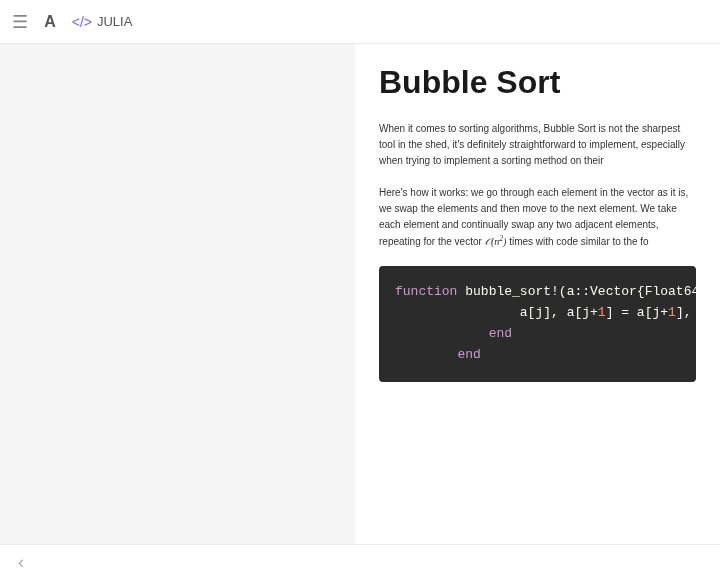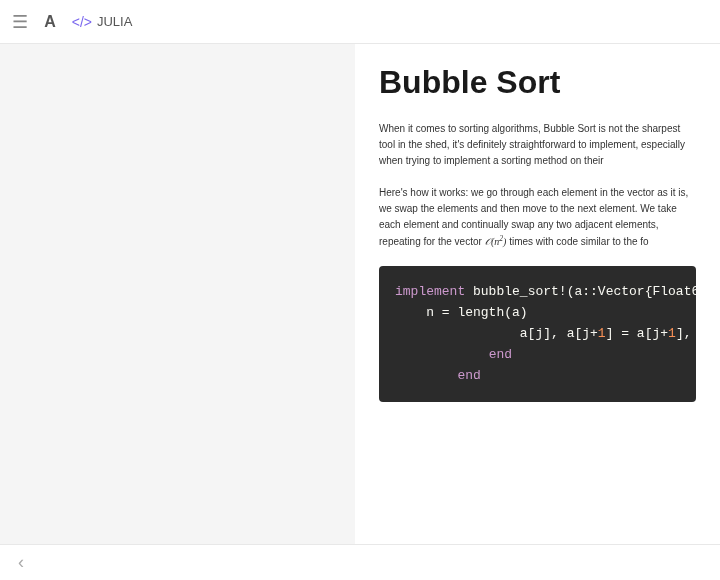--- a/index.html
+++ b/index.html
@@ -160,22 +160,21 @@
       <span>When it comes to sorting algorithms, Bubble Sort is not the sharpest tool in the shed, it's definitely straightforward to implement, especially when trying to implement a sorting method on their</span>
     </p>
 
     <p class="paragraph">
       Here's how it works: we go through each element in the vector as it is, we swap the elements and then move to the next element. We take each element and continually swap any two adjacent elements, repeating for the vector
       <span class="math-inline">𝒪(<em>n</em><sup>2</sup>)</span>
       times with code similar to the fo
     </p>
 
     <div class="code-block">
-      <span class="code-line"><span class="kw">implement</span> bubble_sort!(a::Vector{Float64})</span>
-      <span class="code-line">    n = length(a)</span>
+      <span class="code-line"><span class="kw">function</span> bubble_sort!(a::Vector{Float64})</span>
       <span class="code-line">                a[j], a[j+<span class="num">1</span>] = a[j+<span class="num">1</span>], a[j</span>
       <span class="code-line">            <span class="kw">end</span></span>
       <span class="code-line">        <span class="kw">end</span></span>
     </div>
 
   </div>
 </div>
 
 <div class="bottom-nav">
   <span class="nav-arrow">‹</span>

